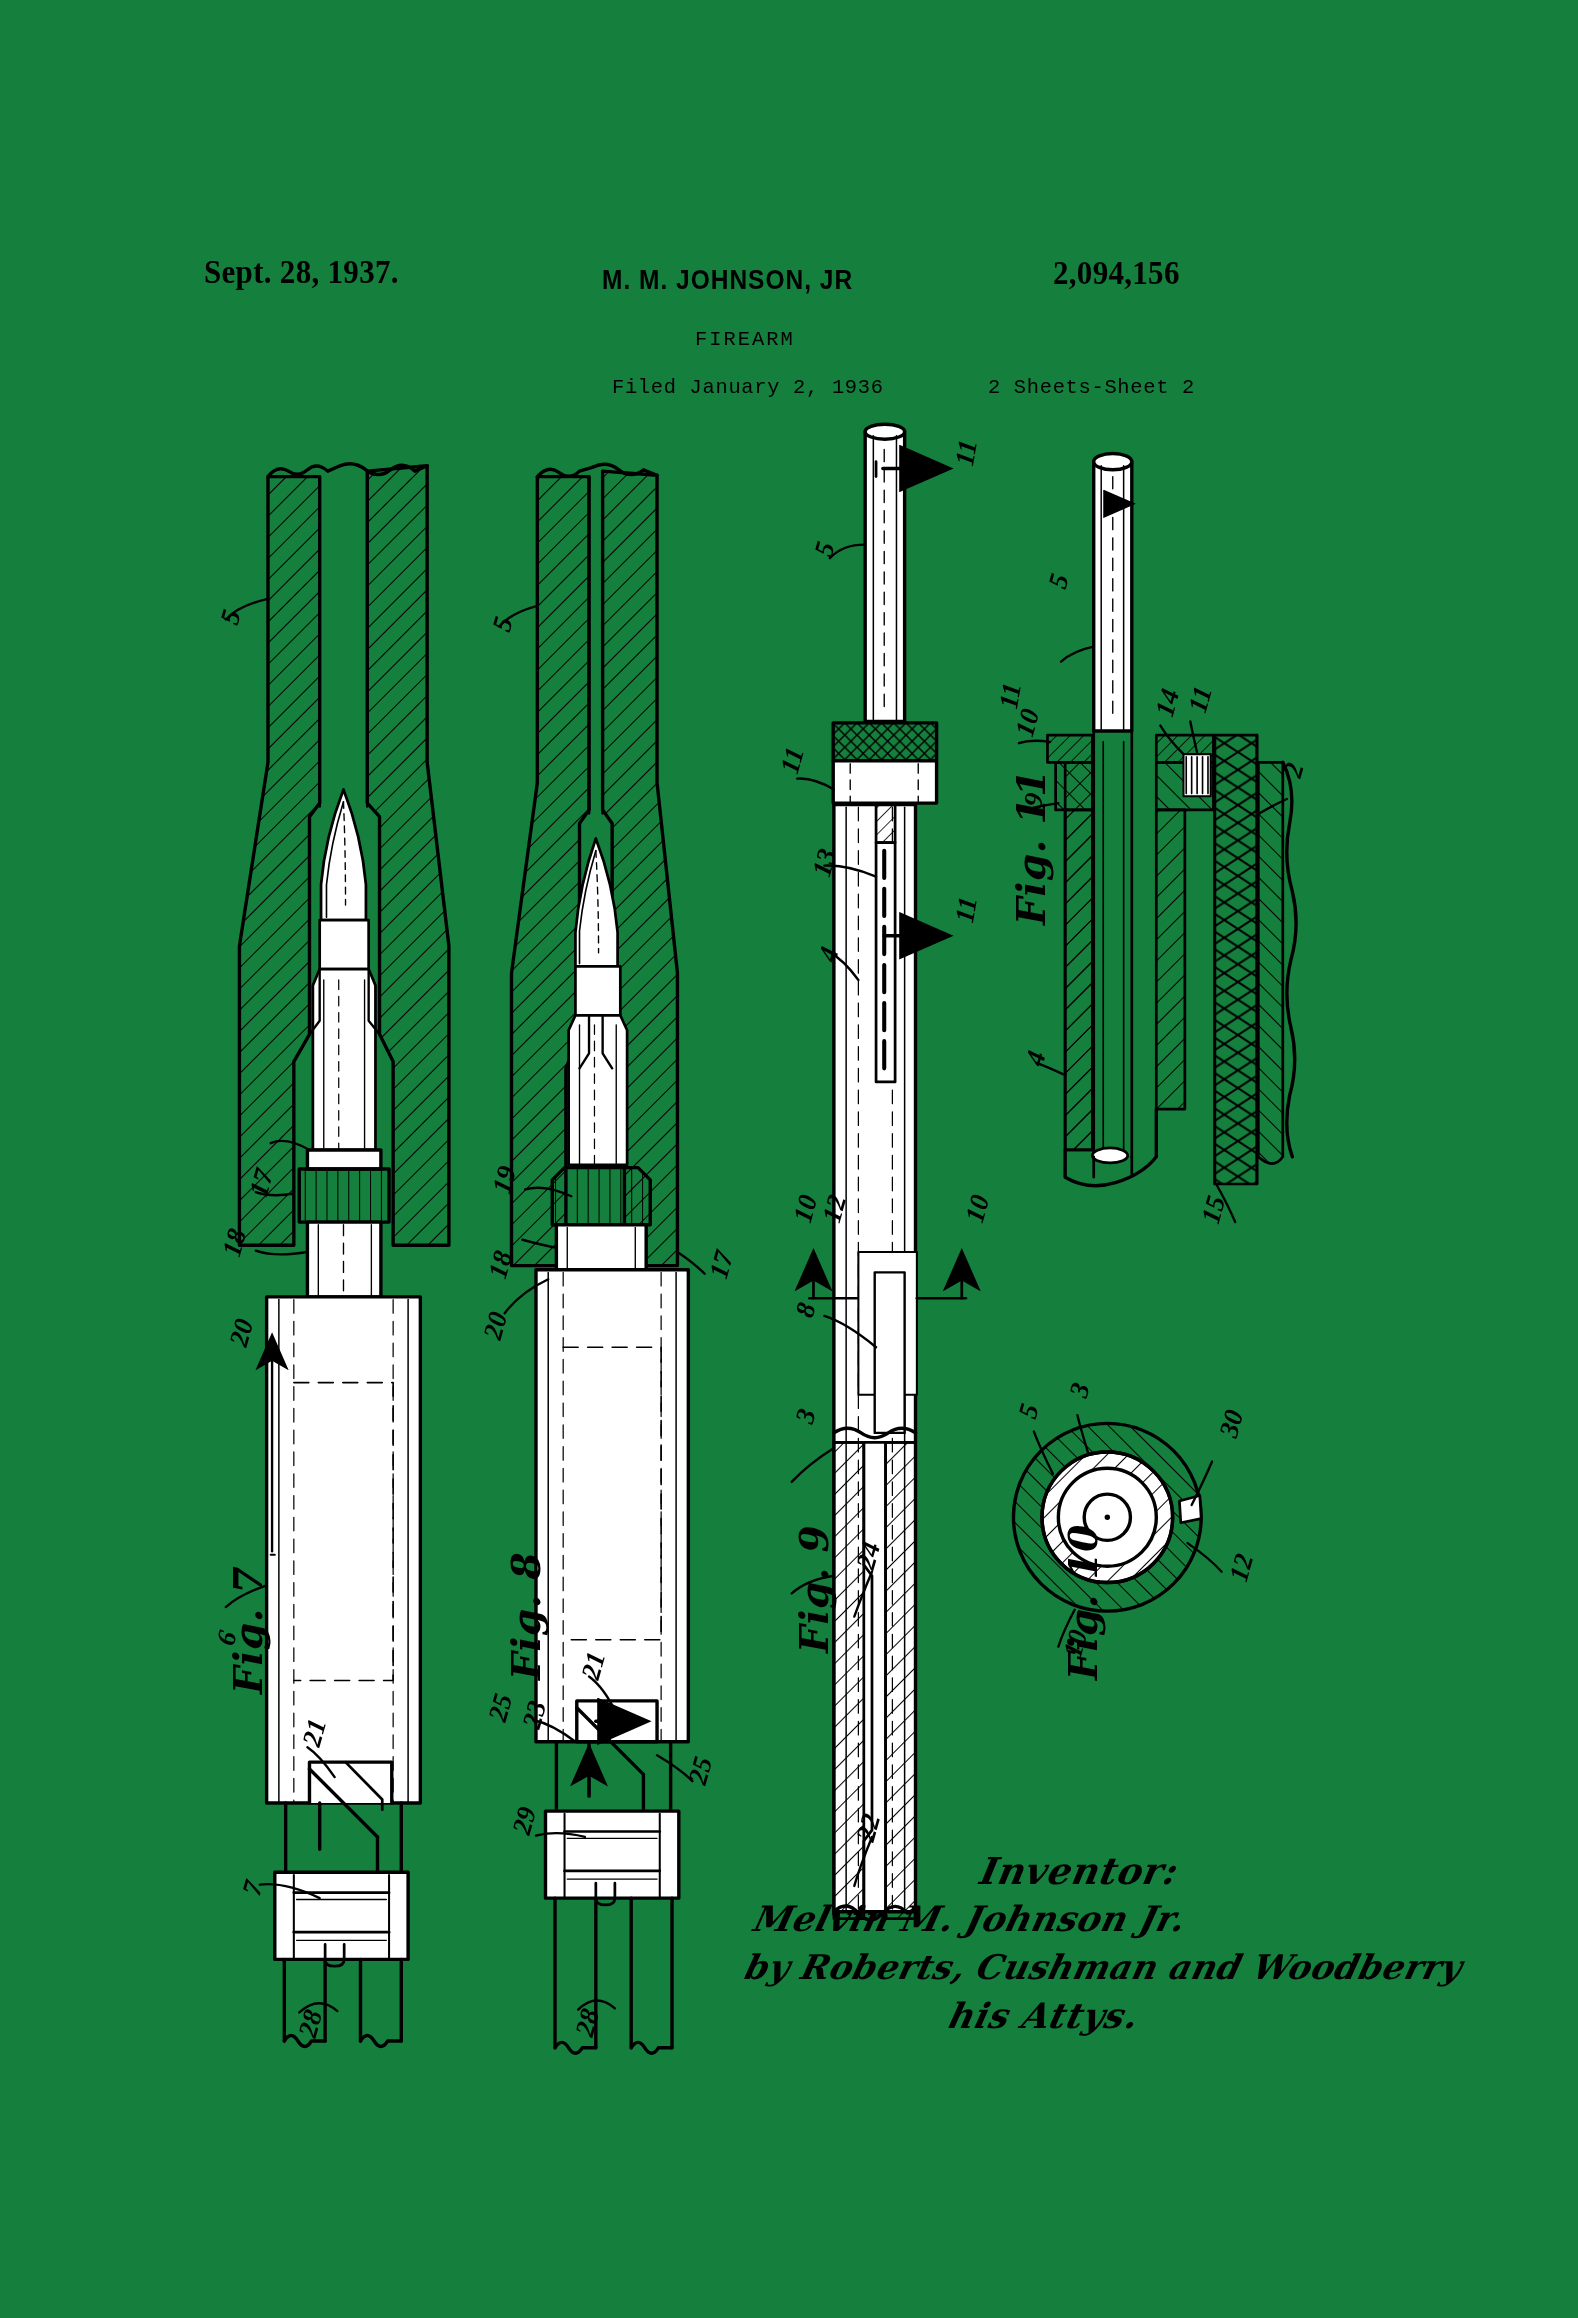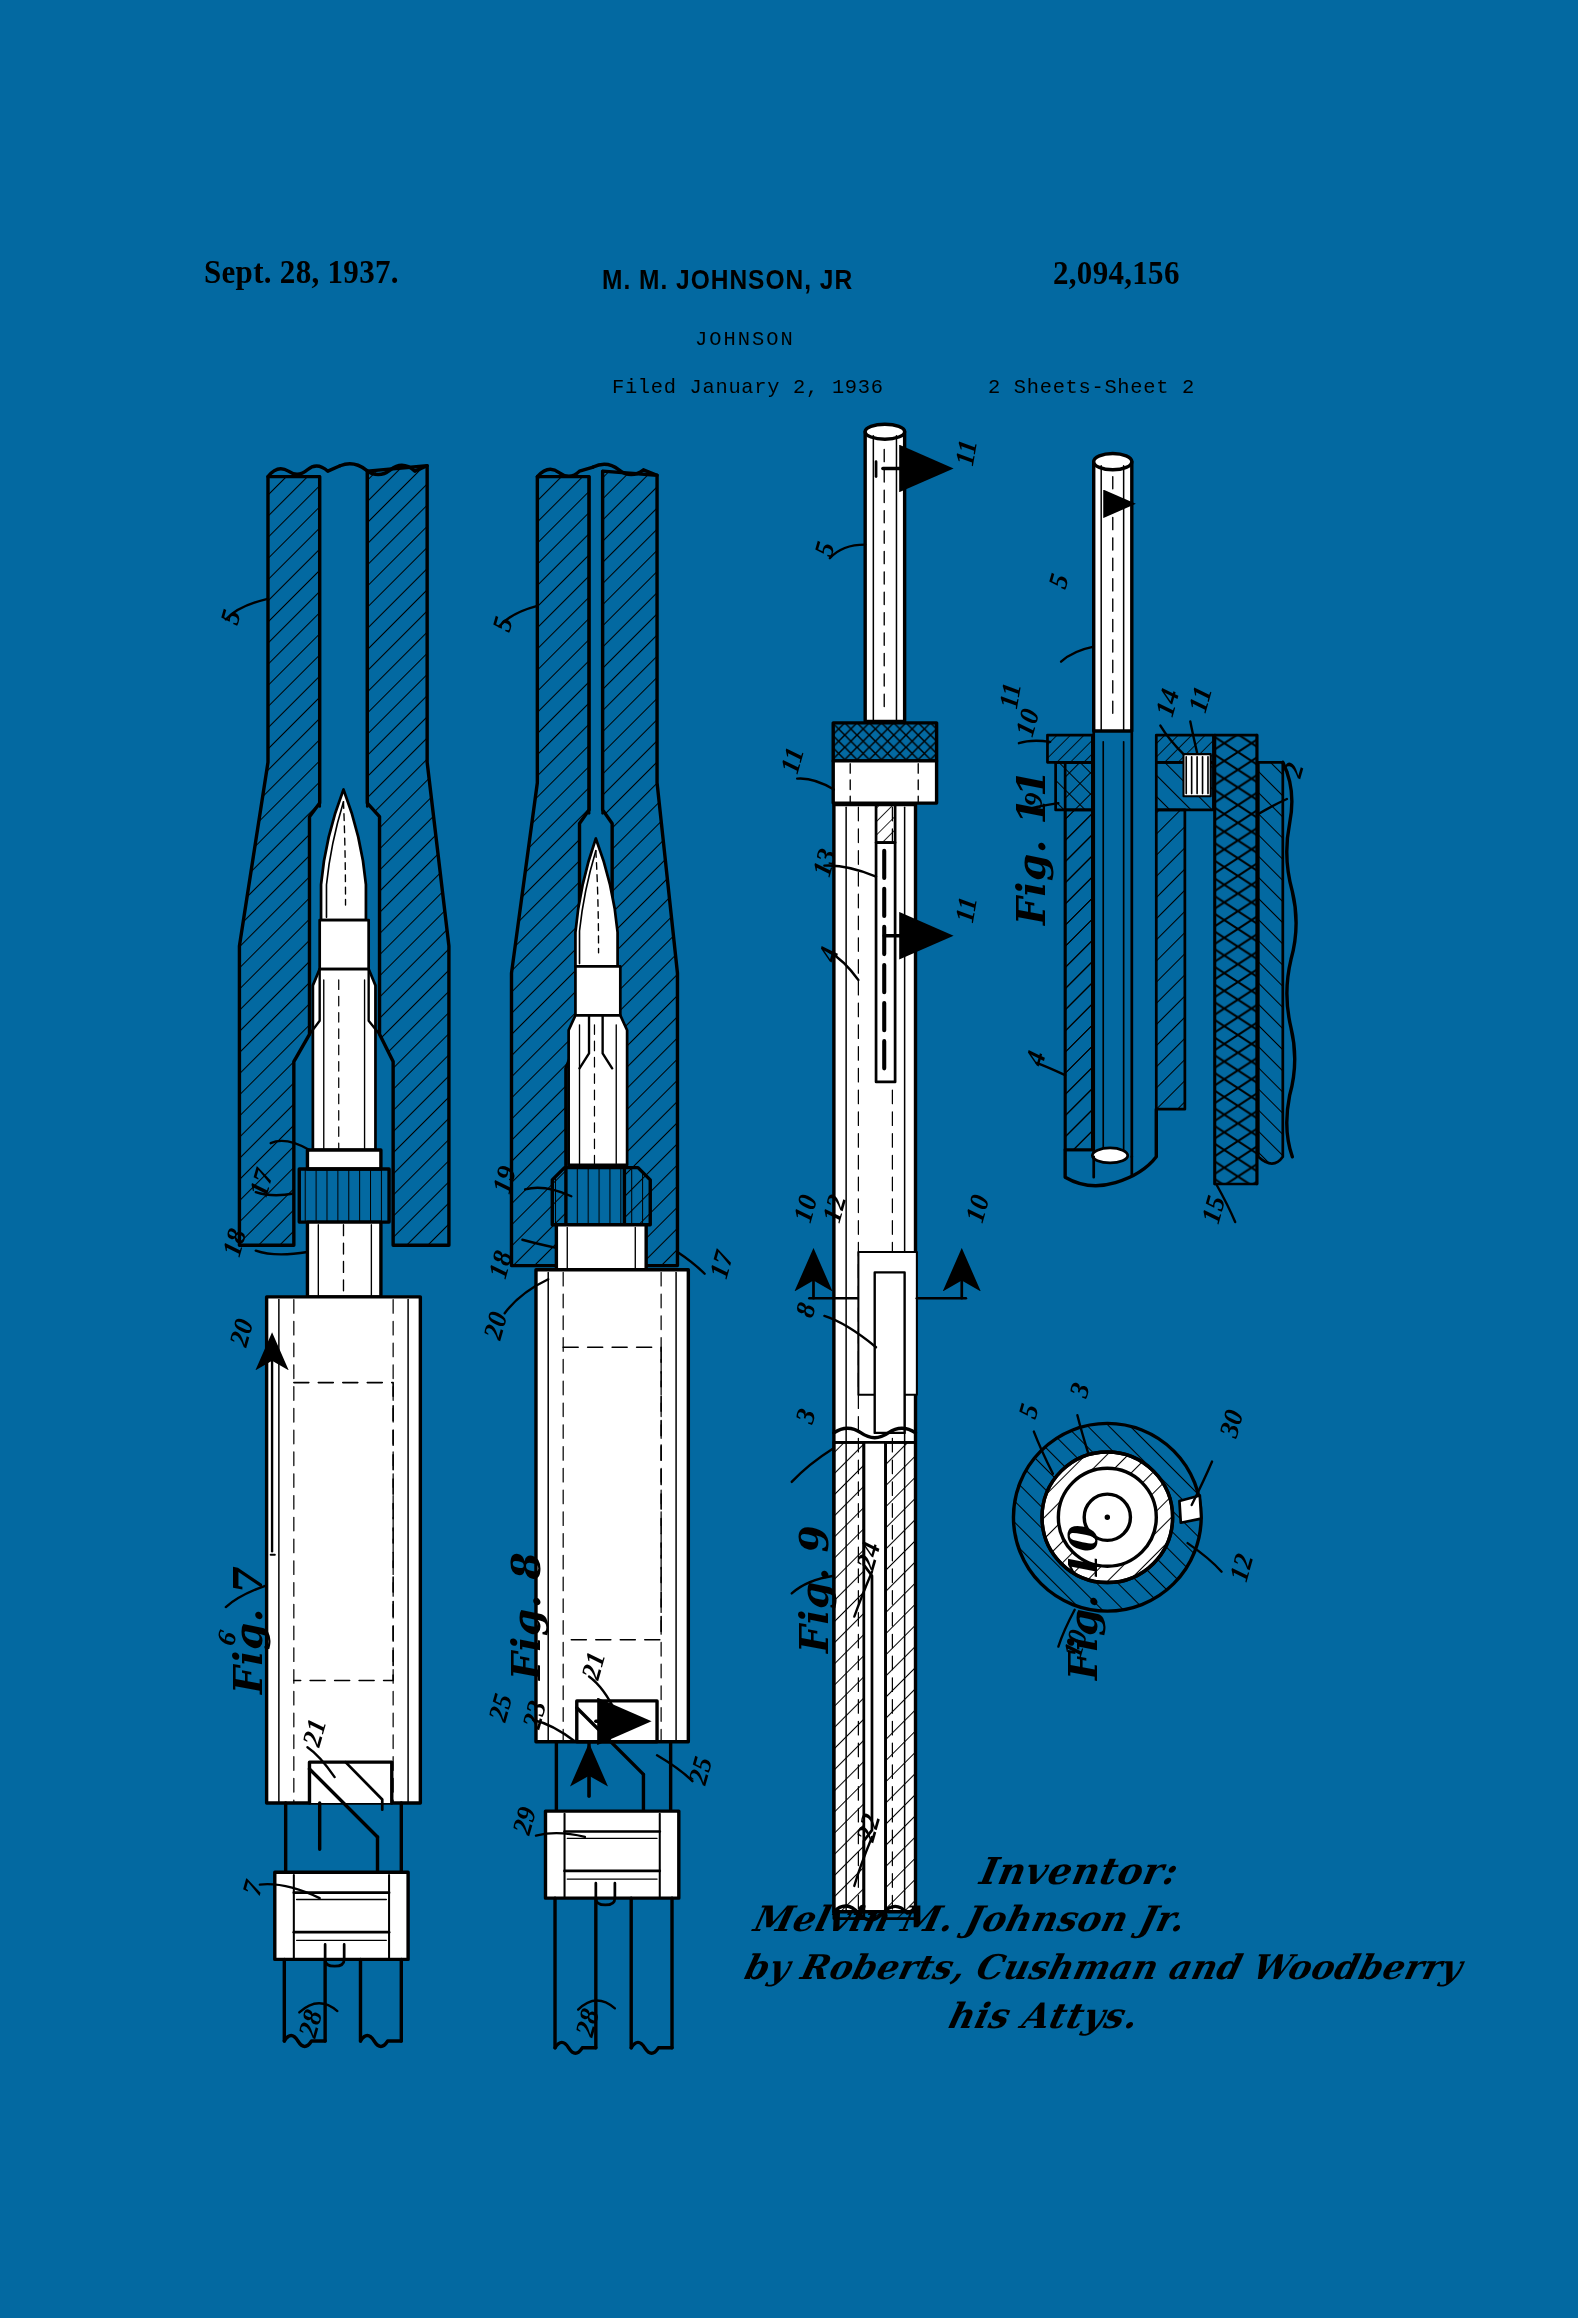--- a/index.html
+++ b/index.html
@@ -1,21 +1,21 @@
 <!DOCTYPE html>
 <html style="font-size:11px"><head>
 <meta charset="utf-8">
 <style>
   html,body{margin:0;padding:0;background:#fff;}
   body{
     width:1578px;height:2319px;position:relative;overflow:hidden;
     font-family:"Liberation Sans",sans-serif;color:#000;
     -webkit-font-smoothing:none;
   }
-  .page{position:absolute;inset:0;background:#0369a1;}
+  .page{position:absolute;inset:0;background:#15803d;}
 
   
   .hdr{position:absolute;left:0;top:0;width:100%;}
   .hdr-date{
     position:absolute;left:204px;top:252px;
     font-family:"Liberation Serif",serif;
     font-weight:bold;font-size:31px;letter-spacing:0.3px;
     transform:scaleY(1.12);transform-origin:left top;
   }
   .hdr-name{
@@ -85,21 +85,21 @@
 </style>
 </head>
 <body>
 
 <div class="page">
 
   <div class="hdr">
     <div class="hdr-date">Sept. 28, 1937.</div>
     <div class="hdr-name">M. M. JOHNSON, JR</div>
     <div class="hdr-patno">2,094,156</div>
-    <div class="hdr-title">JOHNSON</div>
+    <div class="hdr-title">FIREARM</div>
     <div class="hdr-filed">Filed January 2, 1936</div>
     <div class="hdr-sheets">2 Sheets-Sheet 2</div>
   </div>
 
   <div class="canvas">
   <svg width="1578" height="2319" viewBox="0 0 2320 3408" xmlns="http://www.w3.org/2000/svg">
     <defs>
 
       <pattern id="hatch" width="22" height="22" patternUnits="userSpaceOnUse" patternTransform="rotate(45)">
         <line x1="0" y1="0" x2="0" y2="22" stroke="#000" stroke-width="3"></line>

